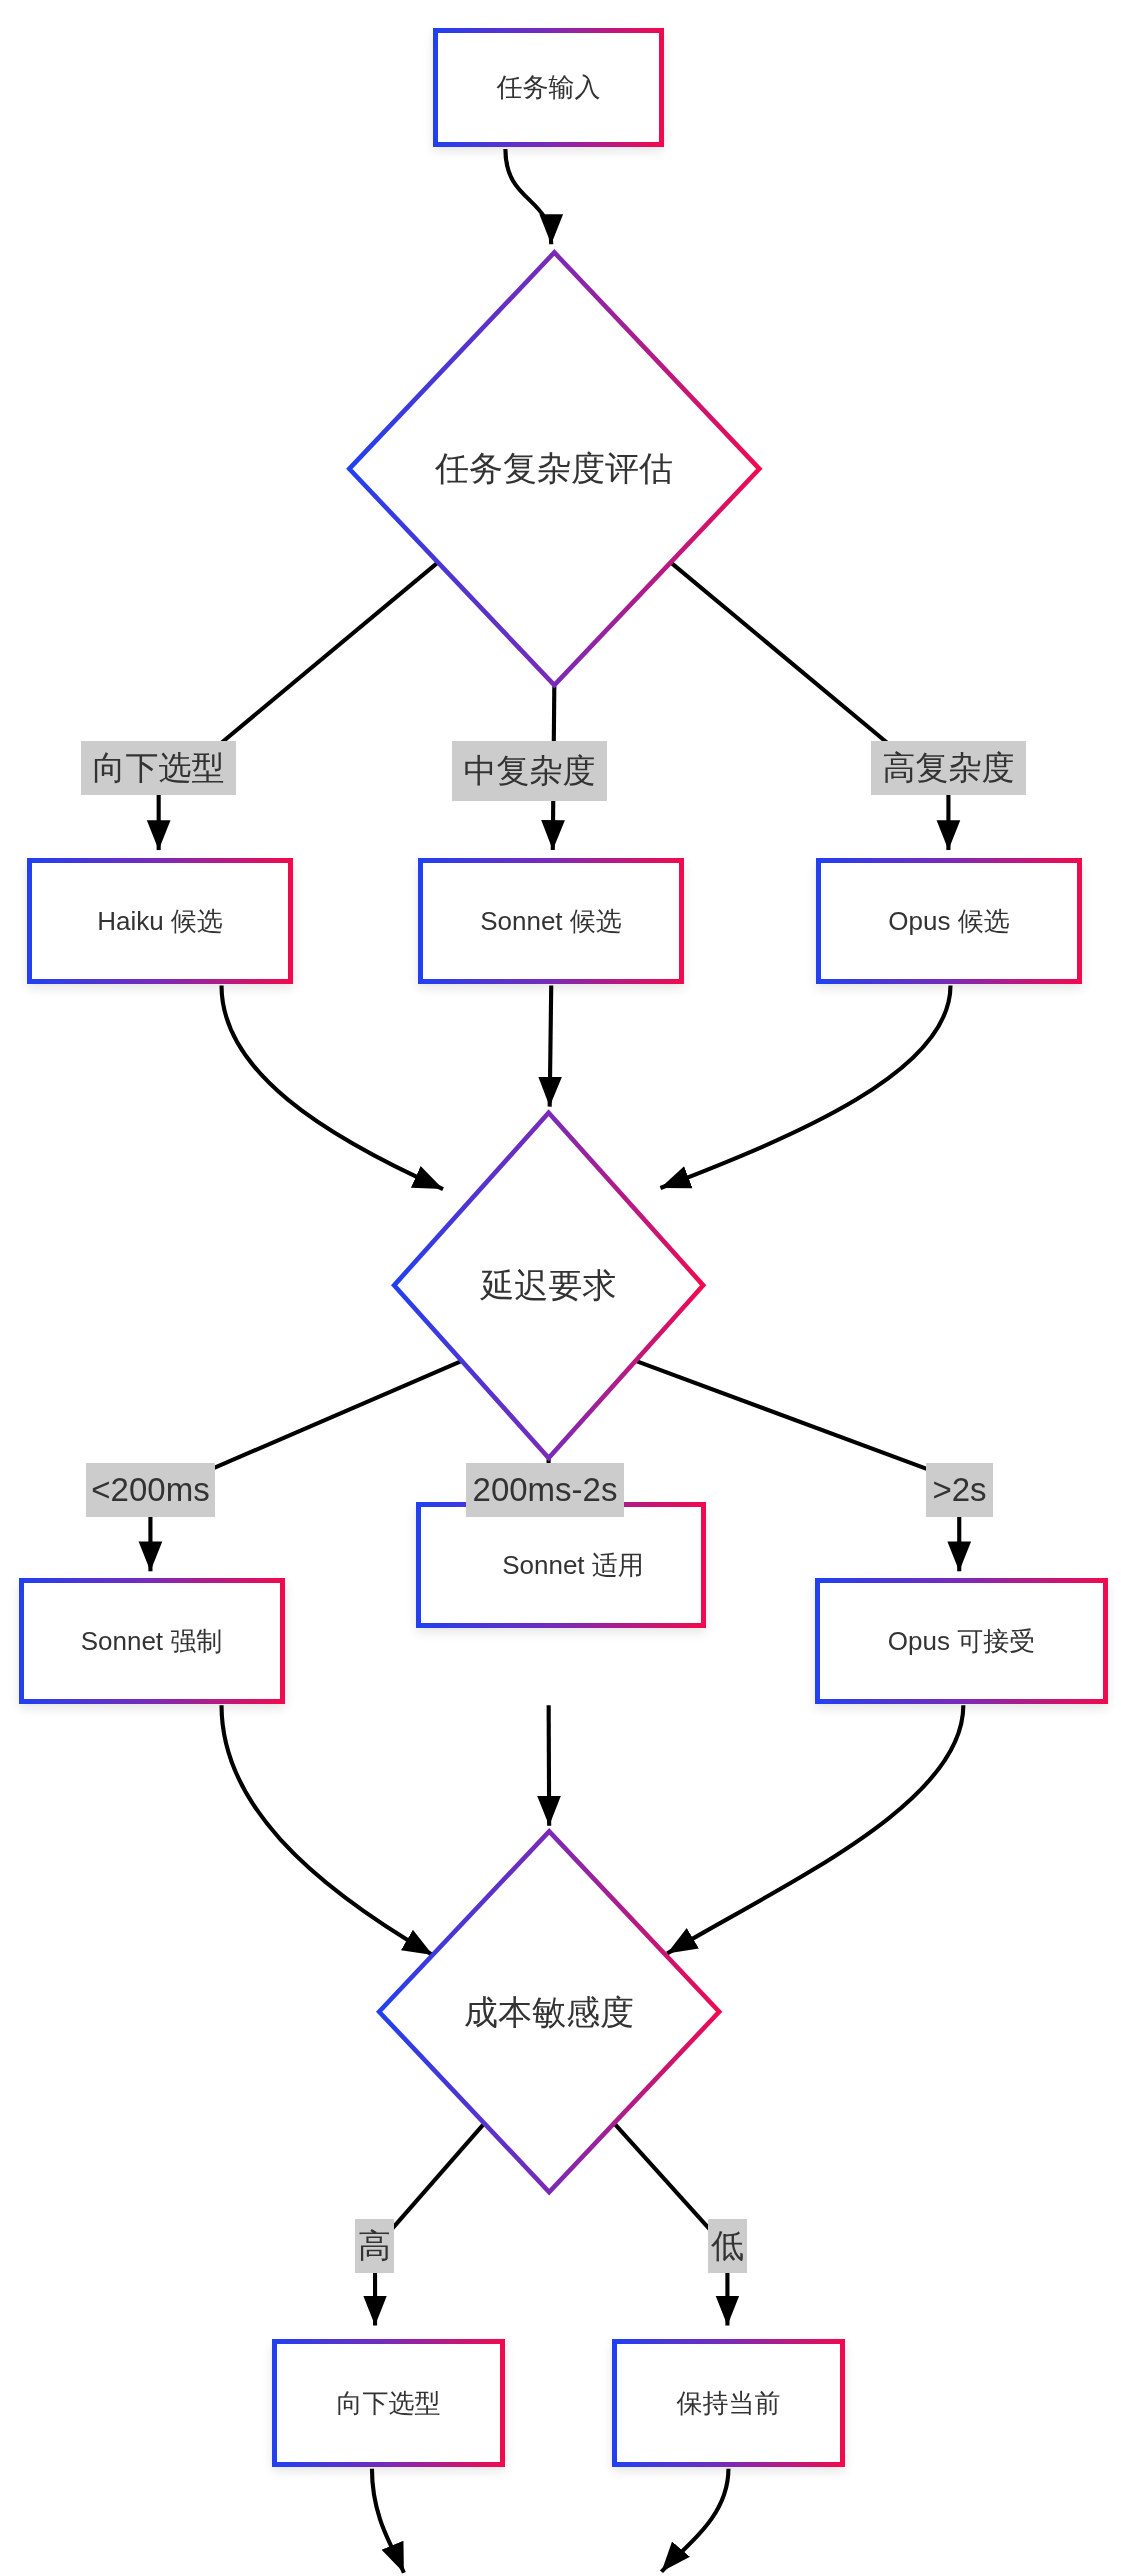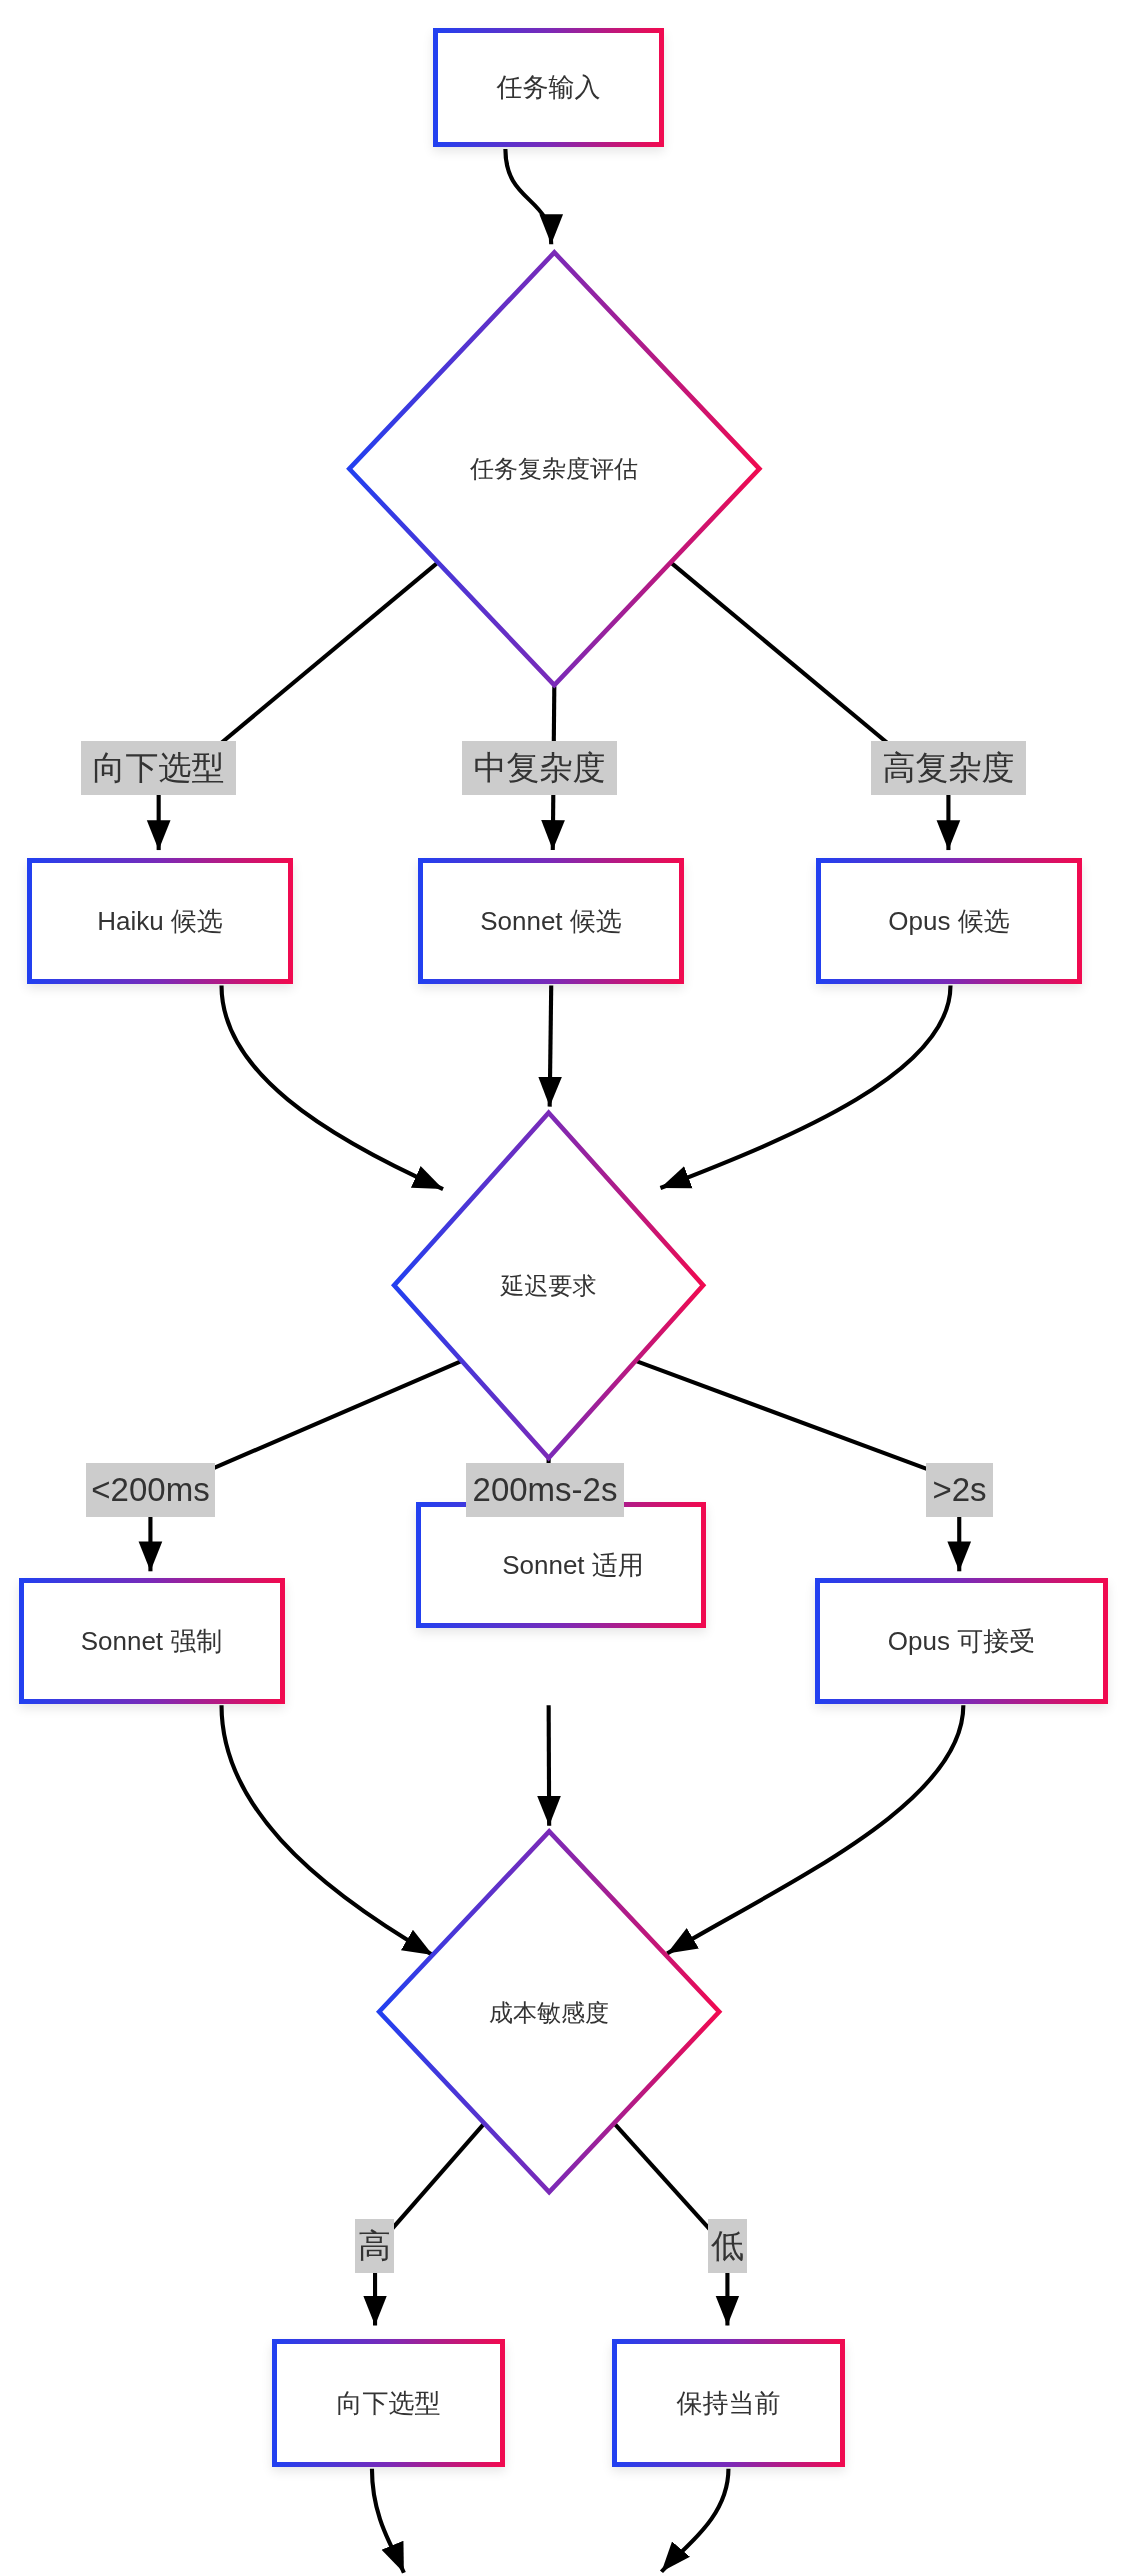--- a/index.html
+++ b/index.html
@@ -13,21 +13,21 @@
   .node{
     position:absolute;background:#ffffff;
     border:5.2px solid transparent;
     border-image:linear-gradient(90deg,var(--c1),var(--c2) 50%,var(--c3)) 1;
     display:flex;align-items:center;justify-content:center;
     font-size:26px;color:var(--text,#333);white-space:nowrap;
     box-shadow:0 5.2px 10.3px rgba(0,0,0,0.10);
   }
   .diamond-label{
     position:absolute;display:flex;align-items:center;justify-content:center;
-    font-size:24px;color:var(--text,#333);white-space:nowrap;
+    font-size:34px;color:var(--text,#333);white-space:nowrap;
   }
   .edge-label{
     position:absolute;display:flex;align-items:center;justify-content:center;
     font-size:33px;color:var(--text,#333);background:var(--lbl,#ccc);white-space:nowrap;
   }
 </style>
 </head>
 <body>
 
 <div class="canvas">
@@ -83,21 +83,21 @@
       <div class="node" style="left: 418px; top: 858px; width: 256px; height: 116px;">Sonnet 候选</div>
       <div class="node" style="left: 816px; top: 858px; width: 256px; height: 116px;">Opus 候选</div>
       <div class="diamond-label" style="left: 394px; top: 1113px; width: 309px; height: 345px;">延迟要求</div>
       <div class="node" style="left: 18.5px; top: 1578px; width: 256px; height: 116px;">Sonnet 强制</div>
       <div class="node" style="left: 416px; top: 1502px; width: 256px; height: 116px; padding-left: 24px;">Sonnet 适用</div>
       <div class="node" style="left: 815px; top: 1578px; width: 283px; height: 116px;">Opus 可接受</div>
       <div class="diamond-label" style="left: 379px; top: 1832px; width: 340px; height: 361px;">成本敏感度</div>
       <div class="node" style="left: 272px; top: 2339px; width: 223px; height: 118px;">向下选型</div>
       <div class="node" style="left: 612px; top: 2339px; width: 223px; height: 118px;">保持当前</div>
       <div class="edge-label" style="left: 81px; top: 741px; width: 155px; height: 54px;">向下选型</div>
-      <div class="edge-label" style="left: 462px; top: 741px; width: 155px; height: 54px;">中复杂度</div>
+      <div class="edge-label" style="left: 452px; top: 741px; width: 155px; height: 60px;">中复杂度</div>
       <div class="edge-label" style="left: 871px; top: 741px; width: 155px; height: 54px;">高复杂度</div>
       <div class="edge-label" style="left: 86px; top: 1463px; width: 129px; height: 54px;">&lt;200ms</div>
       <div class="edge-label" style="left: 466px; top: 1463px; width: 158px; height: 54px;">200ms-2s</div>
       <div class="edge-label" style="left: 926px; top: 1463px; width: 67px; height: 54px;">&gt;2s</div>
       <div class="edge-label" style="left: 355px; top: 2219px; width: 39px; height: 54px;">高</div>
       <div class="edge-label" style="left: 708px; top: 2219px; width: 39px; height: 54px;">低</div>
     </div>
 
 </div>
 

